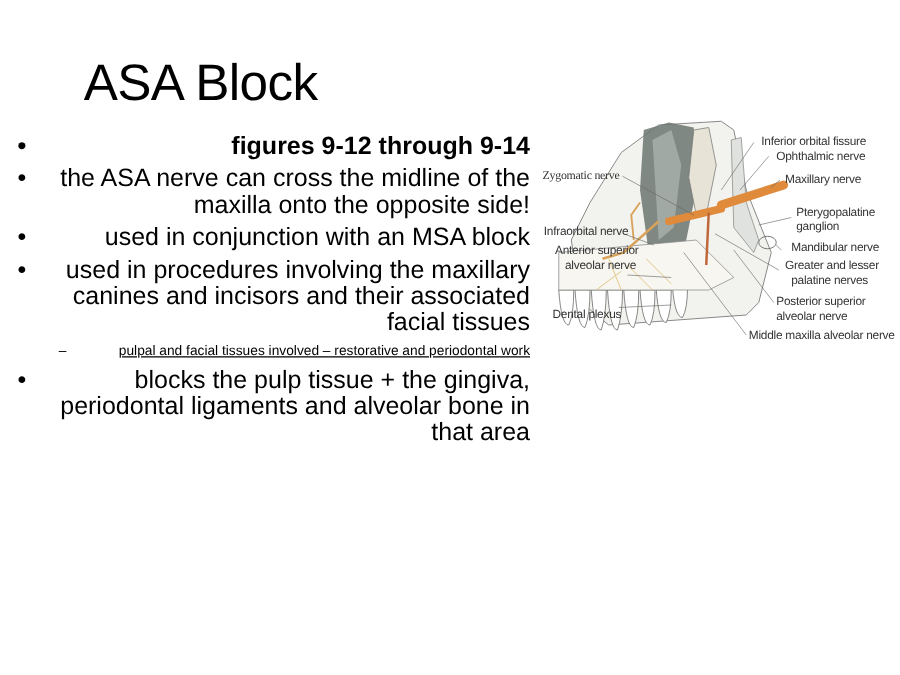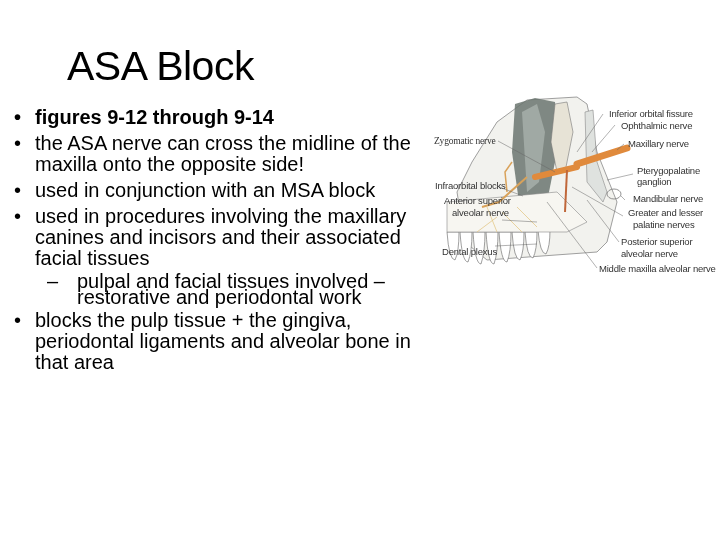--- a/index.html
+++ b/index.html
@@ -1,23 +1,23 @@
 <!DOCTYPE html>
 <html><head>
   <meta charset="utf-8">
   <style>
     html, body { margin: 0; padding: 0; background: #ffffff; }
     body { width: 720px; height: 540px; position: relative; overflow: hidden; font-family: "Liberation Sans", sans-serif; color: #000; }
     .title { position: absolute; left: 67px; top: 41px; font-size: 41px; line-height: 50px; font-weight: normal; margin: 0; letter-spacing: -0.5px; }
     .body-list { position: absolute; left: 14px; top: 107px; width: 410px; margin: 0; padding: 0; list-style: none; }
-    .bullet { position: relative; padding-left: 21px; font-size: 20px; line-height: 21px; margin-bottom: 5px; }
+    .bullet { position: relative; padding-left: 21px; font-size: 20px; line-height: 21px; margin-bottom: 5px; text-align: right; }
     .bullet::before { content: "\2022"; position: absolute; left: 0; top: 0; }
     .bullet.bold { font-weight: bold; }
     .sub-list { list-style: none; margin: 4px 0 0 0; padding: 0; }
-    .sub-bullet { position: relative; padding-left: 30px; font-size: 20px; line-height: 16px; margin-left: 12px; font-weight: normal; }
+    .sub-bullet { position: relative; padding-left: 30px; font-size: 11px; line-height: 16px; margin-left: 12px; font-weight: normal; text-decoration: underline; }
     .sub-bullet::before { content: "\2013"; position: absolute; left: 0; top: 0; }
     .figure { position: absolute; left: 427px; top: 92px; width: 290px; height: 188px; }
     .fig-label { position: absolute; font-size: 9.5px; line-height: 10px; color: #333; white-space: nowrap; letter-spacing: -0.2px; }
   </style>
 </head>
 <body>
 
 <h1 class="title">ASA Block</h1>
 
 <ul class="body-list">
@@ -81,21 +81,21 @@
       <path d="M170 176 L120 110"></path>
     </g>
   </svg>
 
   <span class="fig-label" style="left:182px;top:17px;">Inferior orbital fissure</span>
   <span class="fig-label" style="left:194px;top:29px;">Ophthalmic nerve</span>
   <span class="fig-label" style="left:201px;top:47px;">Maxillary nerve</span>
   <span class="fig-label" style="left:7px;top:44px;font-family:Liberation Serif, serif;">Zygomatic nerve</span>
   <span class="fig-label" style="left:210px;top:74px;">Pterygopalatine</span>
   <span class="fig-label" style="left:210px;top:85px;">ganglion</span>
-  <span class="fig-label" style="left:8px;top:89px;">Infraorbital blocks</span>
+  <span class="fig-label" style="left:8px;top:89px;">Infraorbital nerve</span>
   <span class="fig-label" style="left:206px;top:102px;">Mandibular nerve</span>
   <span class="fig-label" style="left:17px;top:104px;">Anterior superior</span>
   <span class="fig-label" style="left:25px;top:116px;">alveolar nerve</span>
   <span class="fig-label" style="left:201px;top:116px;">Greater and lesser</span>
   <span class="fig-label" style="left:206px;top:128px;">palatine nerves</span>
   <span class="fig-label" style="left:15px;top:155px;">Dental plexus</span>
   <span class="fig-label" style="left:194px;top:145px;">Posterior superior</span>
   <span class="fig-label" style="left:194px;top:157px;">alveolar nerve</span>
   <span class="fig-label" style="left:172px;top:172px;">Middle maxilla alveolar nerve</span>
 </div>

